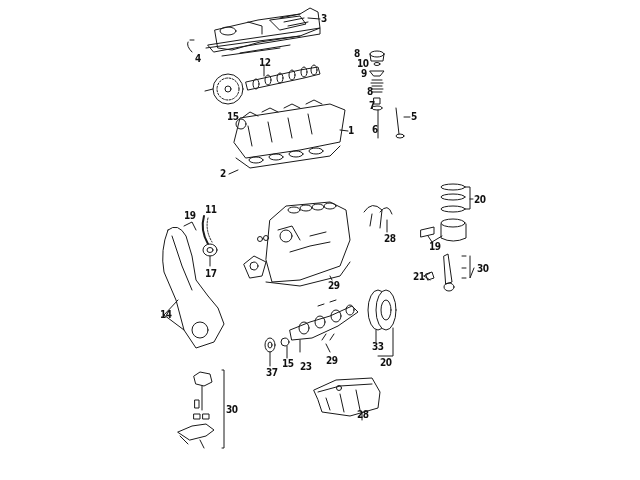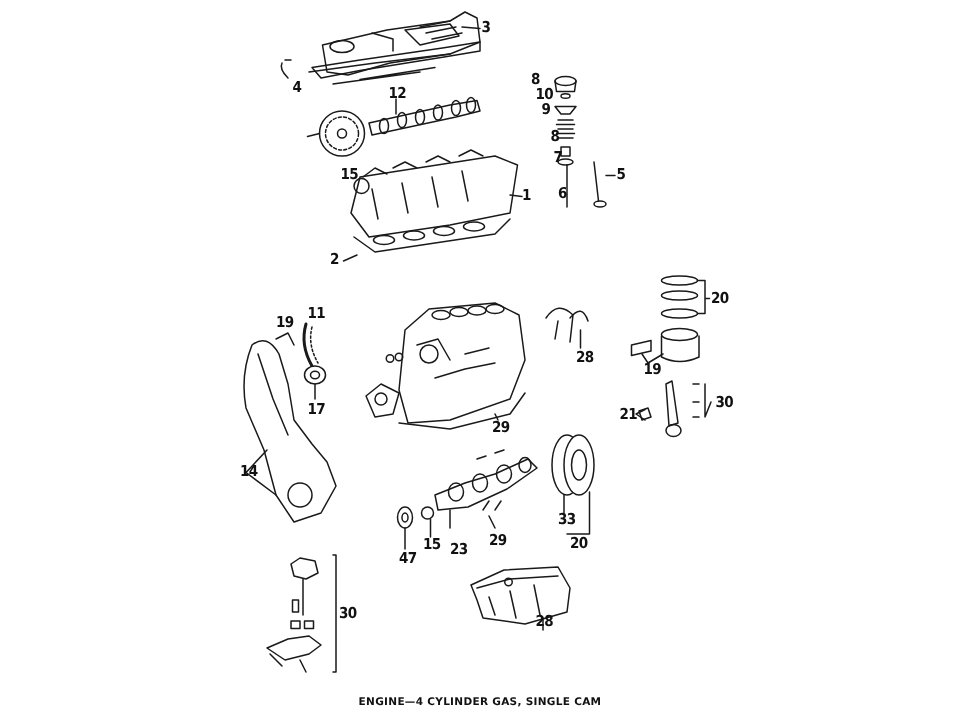--- a/index.html
+++ b/index.html
@@ -184,21 +184,20 @@
   <span class="callout" style="left:282px;top:359px">15</span>
   <span class="callout" style="left:205px;top:205px">11</span>
   <span class="callout" style="left:205px;top:269px">17</span>
   <span class="callout" style="left:474px;top:195px">20</span>
   <span class="callout" style="left:429px;top:242px">19</span>
   <span class="callout" style="left:477px;top:264px">30</span>
   <span class="callout" style="left:413px;top:272px">21</span>
   <span class="callout" style="left:326px;top:356px">29</span>
   <span class="callout" style="left:300px;top:362px">23</span>
   <span class="callout" style="left:384px;top:234px">28</span>
-  <span class="callout" style="left:266px;top:368px">47</span>
+  <span class="callout" style="left:266px;top:368px">37</span>
   <span class="callout" style="left:380px;top:358px">20</span>
   <span class="callout" style="left:372px;top:342px">33</span>
   <span class="callout" style="left:357px;top:410px">28</span>
   <span class="callout" style="left:328px;top:281px">29</span>
   <span class="callout" style="left:226px;top:405px">30</span>
 
-  <div class="caption">ENGINE—4 CYLINDER GAS, SINGLE CAM</div>
 </div>
 
 </body></html>

